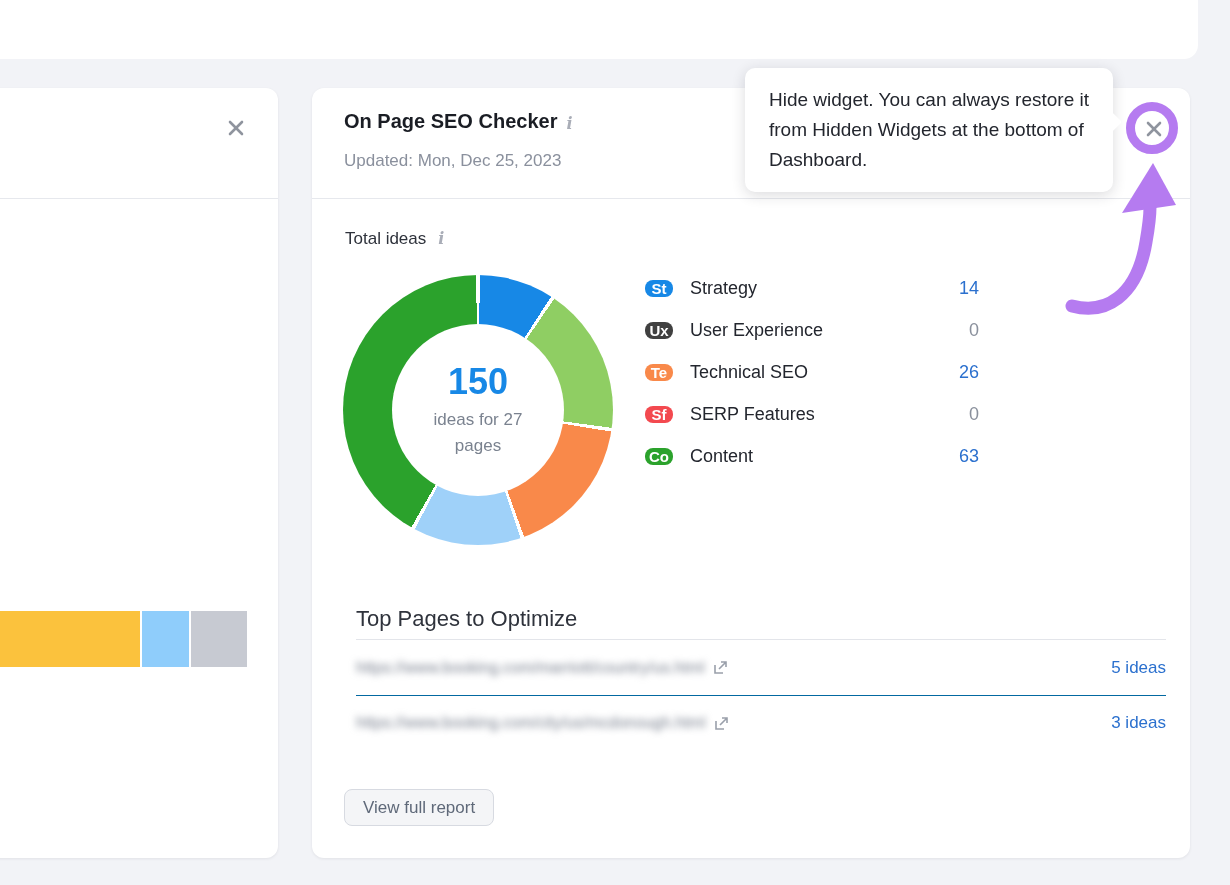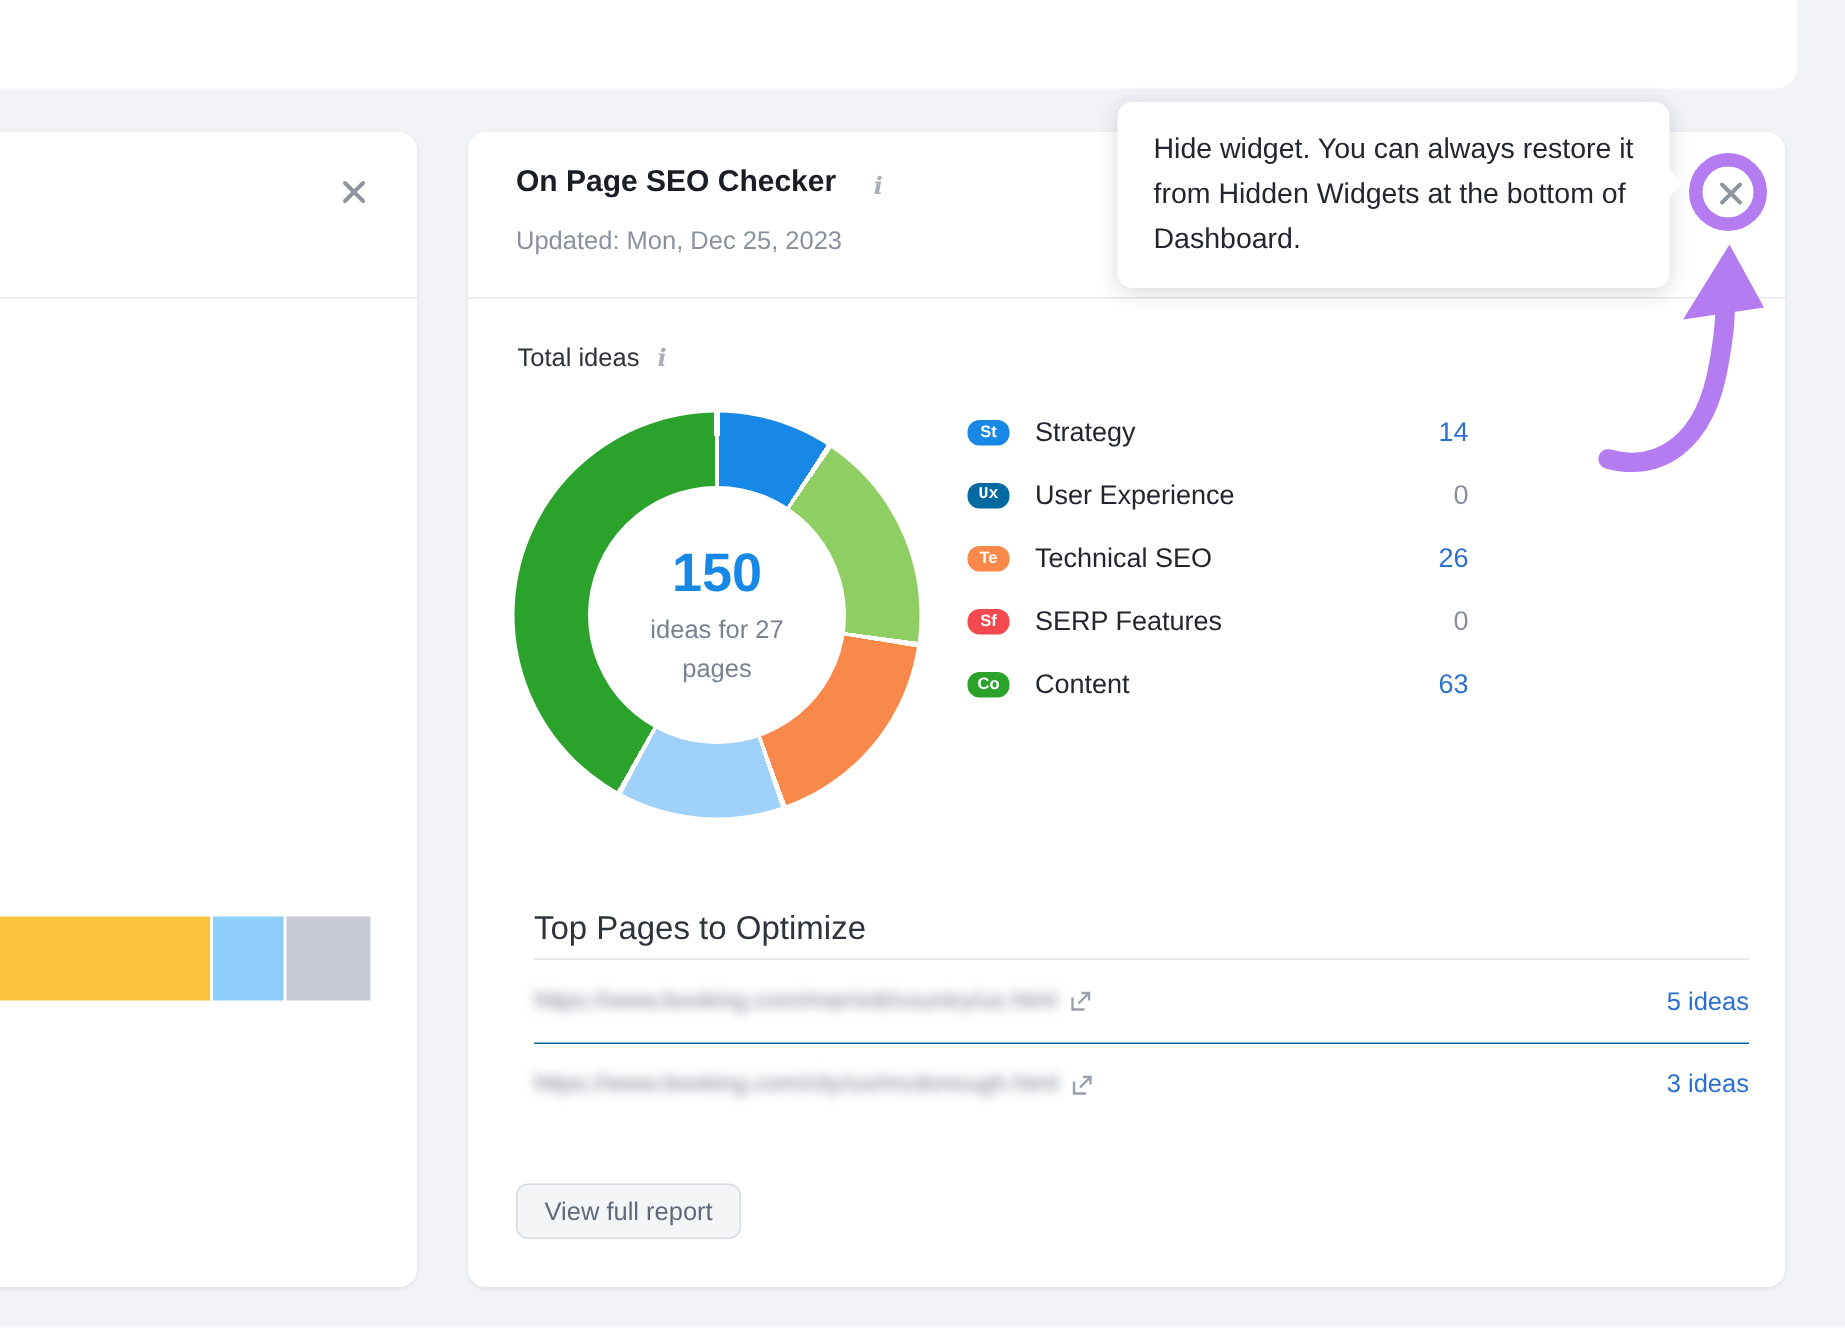--- a/index.html
+++ b/index.html
@@ -21,42 +21,42 @@
   .left-card { left:-40px; top:88px; width:318px; height:770px; }
   .hdr-divider { position:absolute; left:0; top:110px; width:100%; height:1px; background:#E6E8ED; }
   .close-x { position:absolute; width:22px; height:22px; cursor:pointer; }
   .close-x svg { width:100%; height:100%; }
   .left-card .close-x { left:265px; top:29px; }
   .mini-bar { position:absolute; left:40px; top:523px; height:56px; display:flex; gap:2px; }
   .mini-bar div { height:100%; }
 
   
   .main-card { left:312px; top:88px; width:878px; height:770px; }
-  .widget-title { position:absolute; left:32px; top:22px; display:flex; align-items:flex-end; gap:25px;
+  .widget-title { position:absolute; left:32px; top:22px; display:flex; align-items:flex-end; gap:9px;
                   font-size:20px; font-weight:700; color:#1A1D24; }
   .info-i { font-family:"DejaVu Serif", serif; font-style:italic; font-weight:700;
             font-size:16px; color:#A9ADB7; }
   .updated { position:absolute; left:32px; top:63px; font-size:17px; color:#8A909D; }
   .main-card .close-x { left:831px; top:30px; }
 
   .section-label { position:absolute; left:33px; top:141px; display:flex; align-items:baseline; gap:12px;
                    font-size:17px; color:#2E323B; }
 
   .donut { position:absolute; left:31px; top:187px; width:270px; height:270px; border-radius:50%;
            background:#E6E8ED; }
   .donut-hole { position:absolute; left:49px; top:49px; width:172px; height:172px;
                 background:#fff; border-radius:50%;
                 display:flex; flex-direction:column; align-items:center; justify-content:center; }
   .donut-value { font-size:36px; font-weight:700; color:#1788E6; }
   .donut-sub { width:130px; text-align:center; font-size:17px; line-height:26px; color:#7A828F; margin-top:4px; }
 
   .legend { position:absolute; left:333px; top:186px; width:334px; }
   .legend-row { display:flex; align-items:center; height:28px; margin-bottom:14px; }
   .legend-badge { width:28px; height:17px; border-radius:8px; background:#999;
-                  color:#fff; font-size:11px; font-weight:700;
+                  color:#fff; font-size:15px; font-weight:700;
                   display:flex; align-items:center; justify-content:center; flex:0 0 28px; }
   .legend-label { margin-left:17px; font-size:18px; color:#23262E; }
   .legend-count { margin-left:auto; font-size:18px; color:#2B70CE; cursor:pointer; }
 
   .top-pages-label { position:absolute; left:44px; top:518px; font-size:22px; color:#2F333C; }
   .page-rows { position:absolute; left:44px; top:551px; width:810px; border-top:1px solid #E3E5EA; }
   .page-row { display:flex; align-items:center; height:55px; }
   .page-row + .page-row { border-top:1px solid #0369a1; }
   .page-url { font-size:16px; color:#7B8290; filter:blur(3.5px); white-space:nowrap;
               max-width:500px; overflow:hidden; cursor:pointer; }
@@ -130,21 +130,21 @@
     </div>
   </div>
 
   <div class="legend">
     <div class="legend-row">
       <span class="legend-badge" style="background: rgb(23, 136, 230);">St</span>
       <span class="legend-label">Strategy</span>
       <span class="legend-count" style="color: rgb(43, 112, 206);">14</span>
     </div>
     <div class="legend-row">
-      <span class="legend-badge" style="background: #0369a1; font-family: Liberation Mono, monospace;">Ux</span>
+      <span class="legend-badge" style="background: #404040;">Ux</span>
       <span class="legend-label">User Experience</span>
       <span class="legend-count" style="color: rgb(138, 144, 156);">0</span>
     </div>
     <div class="legend-row">
       <span class="legend-badge" style="background: rgb(249, 137, 74);">Te</span>
       <span class="legend-label">Technical SEO</span>
       <span class="legend-count" style="color: rgb(43, 112, 206);">26</span>
     </div>
     <div class="legend-row">
       <span class="legend-badge" style="background: rgb(243, 73, 79);">Sf</span>

